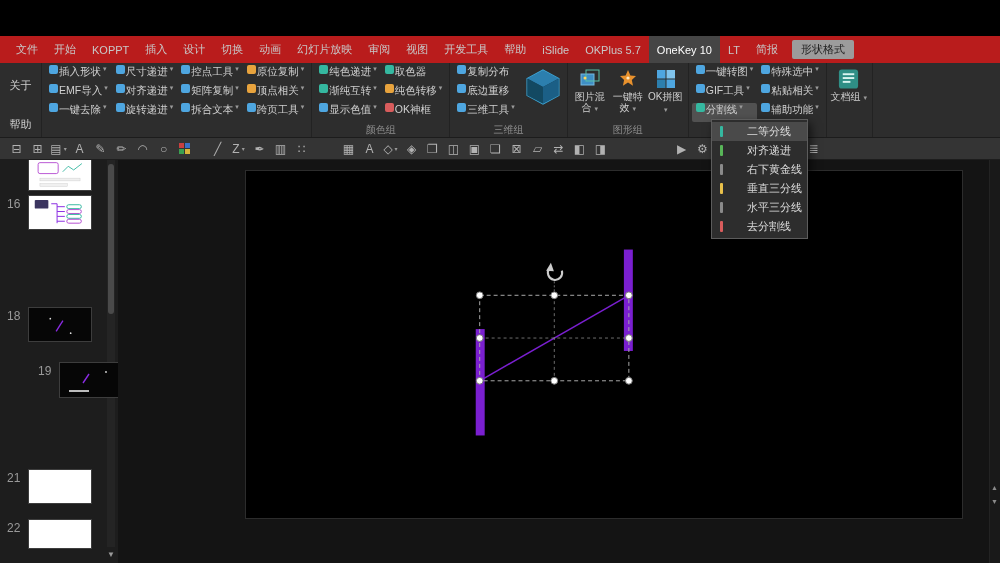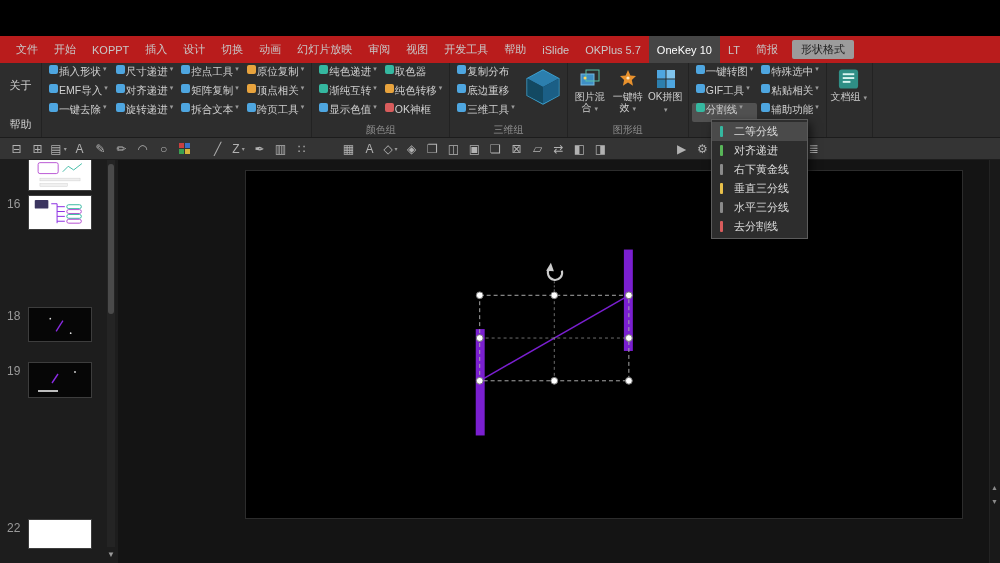--- a/index.html
+++ b/index.html
@@ -39,21 +39,21 @@
   .about-btn{font-size:11px;color:#cfcfcf;padding:12px 4px;border-radius:2px}
   .about .spacer{flex:1}
   .cube-wrap{margin:2px 2px 0 5px}
   .bigbtn{width:38px;display:flex;flex-direction:column;align-items:center;padding-top:2px;border-radius:2px}
   .bigbtn .bigicon{width:23px;height:23px;margin-bottom:1px;display:flex;align-items:center;justify-content:center}
   .bigbtn .lbl{font-size:10px;line-height:11px;text-align:center;color:#d0d0d0;width:37px}
   .docgrp{width:46px}
 
   
   .dropdown{position:absolute;left:711px;top:119px;width:97px;background:#2d2d2d;border:1px solid #5c5c5c;box-shadow:3px 4px 9px rgba(0,0,0,.6);z-index:60;padding:2px 0}
-  .ditem{height:19px;display:flex;align-items:center;gap:11px;padding:0 8px 0 8px;font-size:11px;color:#dcdcdc;white-space:nowrap}
+  .ditem{height:19px;display:flex;align-items:center;gap:24px;padding:0 8px 0 8px;font-size:11px;color:#dcdcdc;white-space:nowrap}
   .ditem.hl{background:#4a4a4a}
   .dicon{width:3px;height:11px;border-radius:1px;flex:none}
 
   
   .drawbar{position:absolute;top:138px;left:0;right:0;height:22px;background:#343434;display:flex;align-items:center;padding:0 6px;border-bottom:1px solid #1d1d1d}
   .dtool{min-width:21px;height:22px;display:flex;align-items:center;justify-content:center;gap:1px;font-size:12px;color:#b2b2b2}
   .dtool .arr{font-size:6px}
   .palette{width:11px;height:11px;display:grid;grid-template-columns:1fr 1fr;grid-template-rows:1fr 1fr;gap:1px}
   .palette i{display:block}
   .dspace{height:22px}
@@ -479,29 +479,33 @@
     <div class="trow" style="top: 147px; height: 35px; padding-left: 41px;">
       <span class="tnum">18</span>
       <div class="tbox dark" style="height: 35px;">
         <svg viewBox="0 0 60 34">
           <line x1="26" y1="24" x2="33" y2="13" stroke="#8a2be2" stroke-width="1.4"></line>
           <circle cx="20" cy="11" r="0.9" fill="#ddd"></circle>
           <circle cx="41" cy="26" r="0.9" fill="#ddd"></circle>
         </svg>
       </div>
     </div>
-    <div class="trow" style="top: 202px; height: 50px;">
+    <div class="trow" style="top: 202px; height: 50px; margin-left: 31px;">
       <span class="tnum">19</span>
       <div class="tbox dark" style="height: 36px;">
         <svg viewBox="0 0 60 34">
           <line x1="22" y1="20" x2="28" y2="11" stroke="#8a2be2" stroke-width="1.4"></line>
           <rect x="8" y="27" width="20" height="2" fill="#bbb"></rect>
           <circle cx="45" cy="9" r="0.9" fill="#ddd"></circle>
         </svg>
       </div>
+    </div>
+    <div class="trow" style="top: 309px; height: 35px;">
+      <span class="tnum">21</span>
+      <div class="tbox" style="height: 35px;"></div>
     </div>
     <div class="trow" style="top: 359px; height: 30px;">
       <span class="tnum">22</span>
       <div class="tbox" style="height: 30px;"></div>
     </div>
   </aside>
 
 <div class="workspace">
   <div class="slide">
     <svg class="canvas-svg" viewBox="0 0 718 349">

